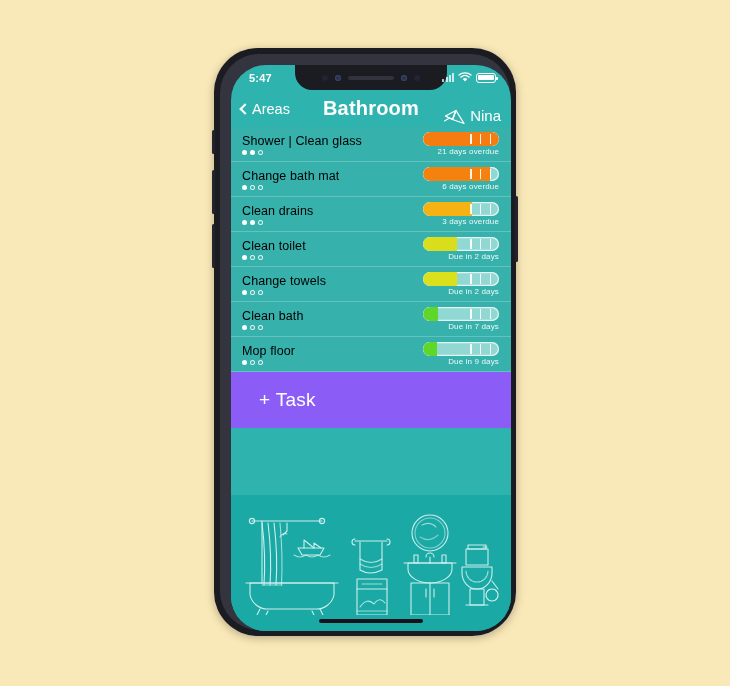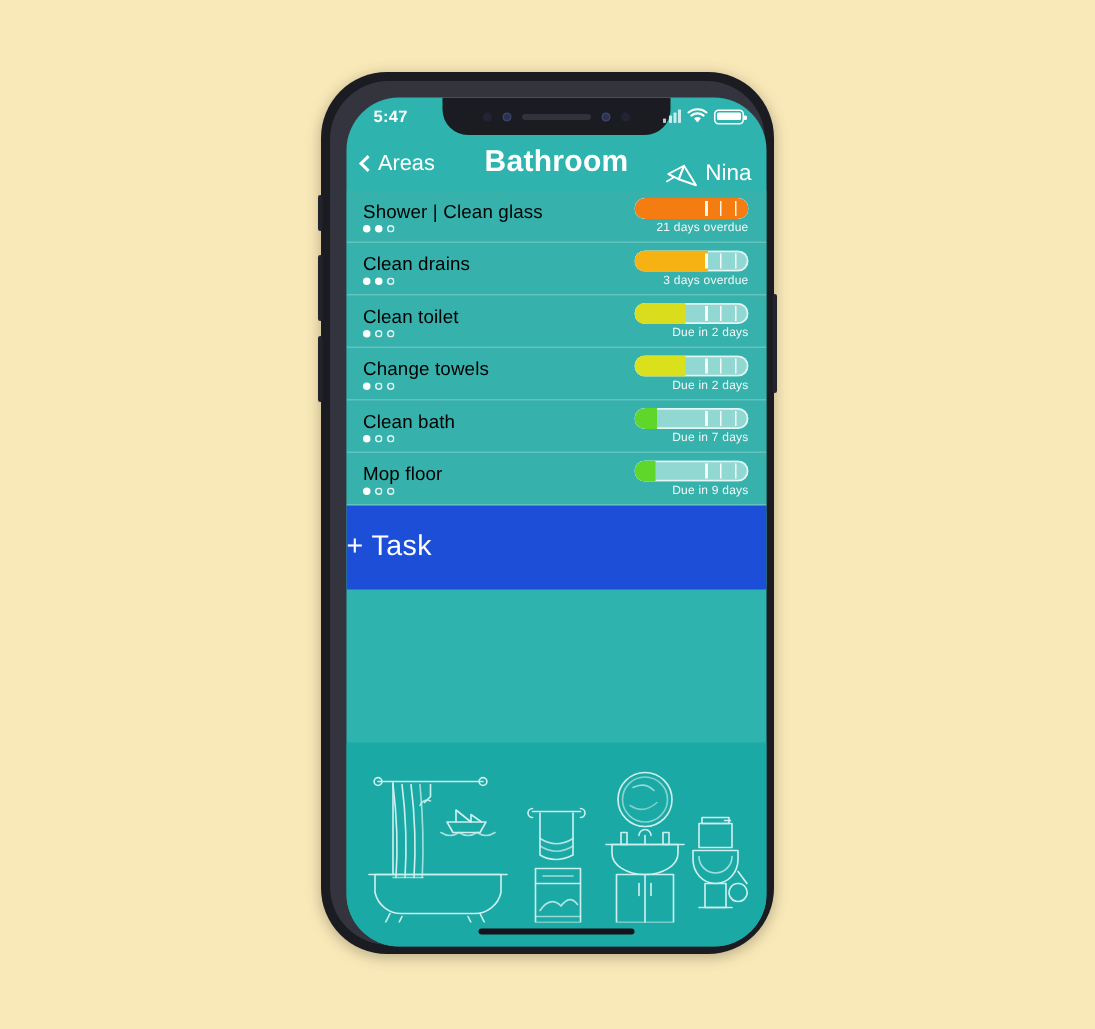--- a/index.html
+++ b/index.html
@@ -230,24 +230,25 @@
   }
   .due-label {
     color: rgba(255,255,255,0.92);
     font-size: 8px;
     letter-spacing: 0.15px;
     line-height: 10px;
   }
 
   
   #add-task-area {
-    background: #1d4ed8;
+    background: #8b5cf6;
     height: 56px;
     display: flex;
     align-items: center;
+    padding-left: 28px;
   }
   #add-task-button {
     color: #ffffff;
     font-size: 19px;
     font-weight: 400;
     letter-spacing: 0.3px;
   }
 
   
   #illustration-area {
@@ -347,20 +348,41 @@
                   <span style="left: 62%;"></span>
                   <span style="left: 75%;"></span>
                   <span style="left: 88%;"></span>
                 </div>
               </div>
               <div class="due-label">21 days overdue</div>
             </div>
           </div>
           <div class="task-row">
             <div class="task-left">
+              <div class="task-name">Change bath mat</div>
+              <div class="dots">
+                <span class="dot"></span>
+                <span class="dot hollow"></span>
+                <span class="dot hollow"></span>
+              </div>
+            </div>
+            <div class="task-right">
+              <div class="pill">
+                <div class="pill-fill" style="width: 88%; background: rgb(245, 130, 15);"></div>
+                <div class="pill-ticks">
+                  <span style="left: 62%;"></span>
+                  <span style="left: 75%;"></span>
+                  <span style="left: 88%;"></span>
+                </div>
+              </div>
+              <div class="due-label">6 days overdue</div>
+            </div>
+          </div>
+          <div class="task-row">
+            <div class="task-left">
               <div class="task-name">Clean drains</div>
               <div class="dots">
                 <span class="dot"></span>
                 <span class="dot"></span>
                 <span class="dot hollow"></span>
               </div>
             </div>
             <div class="task-right">
               <div class="pill">
                 <div class="pill-fill" style="width: 64%; background: rgb(245, 178, 18);"></div>

